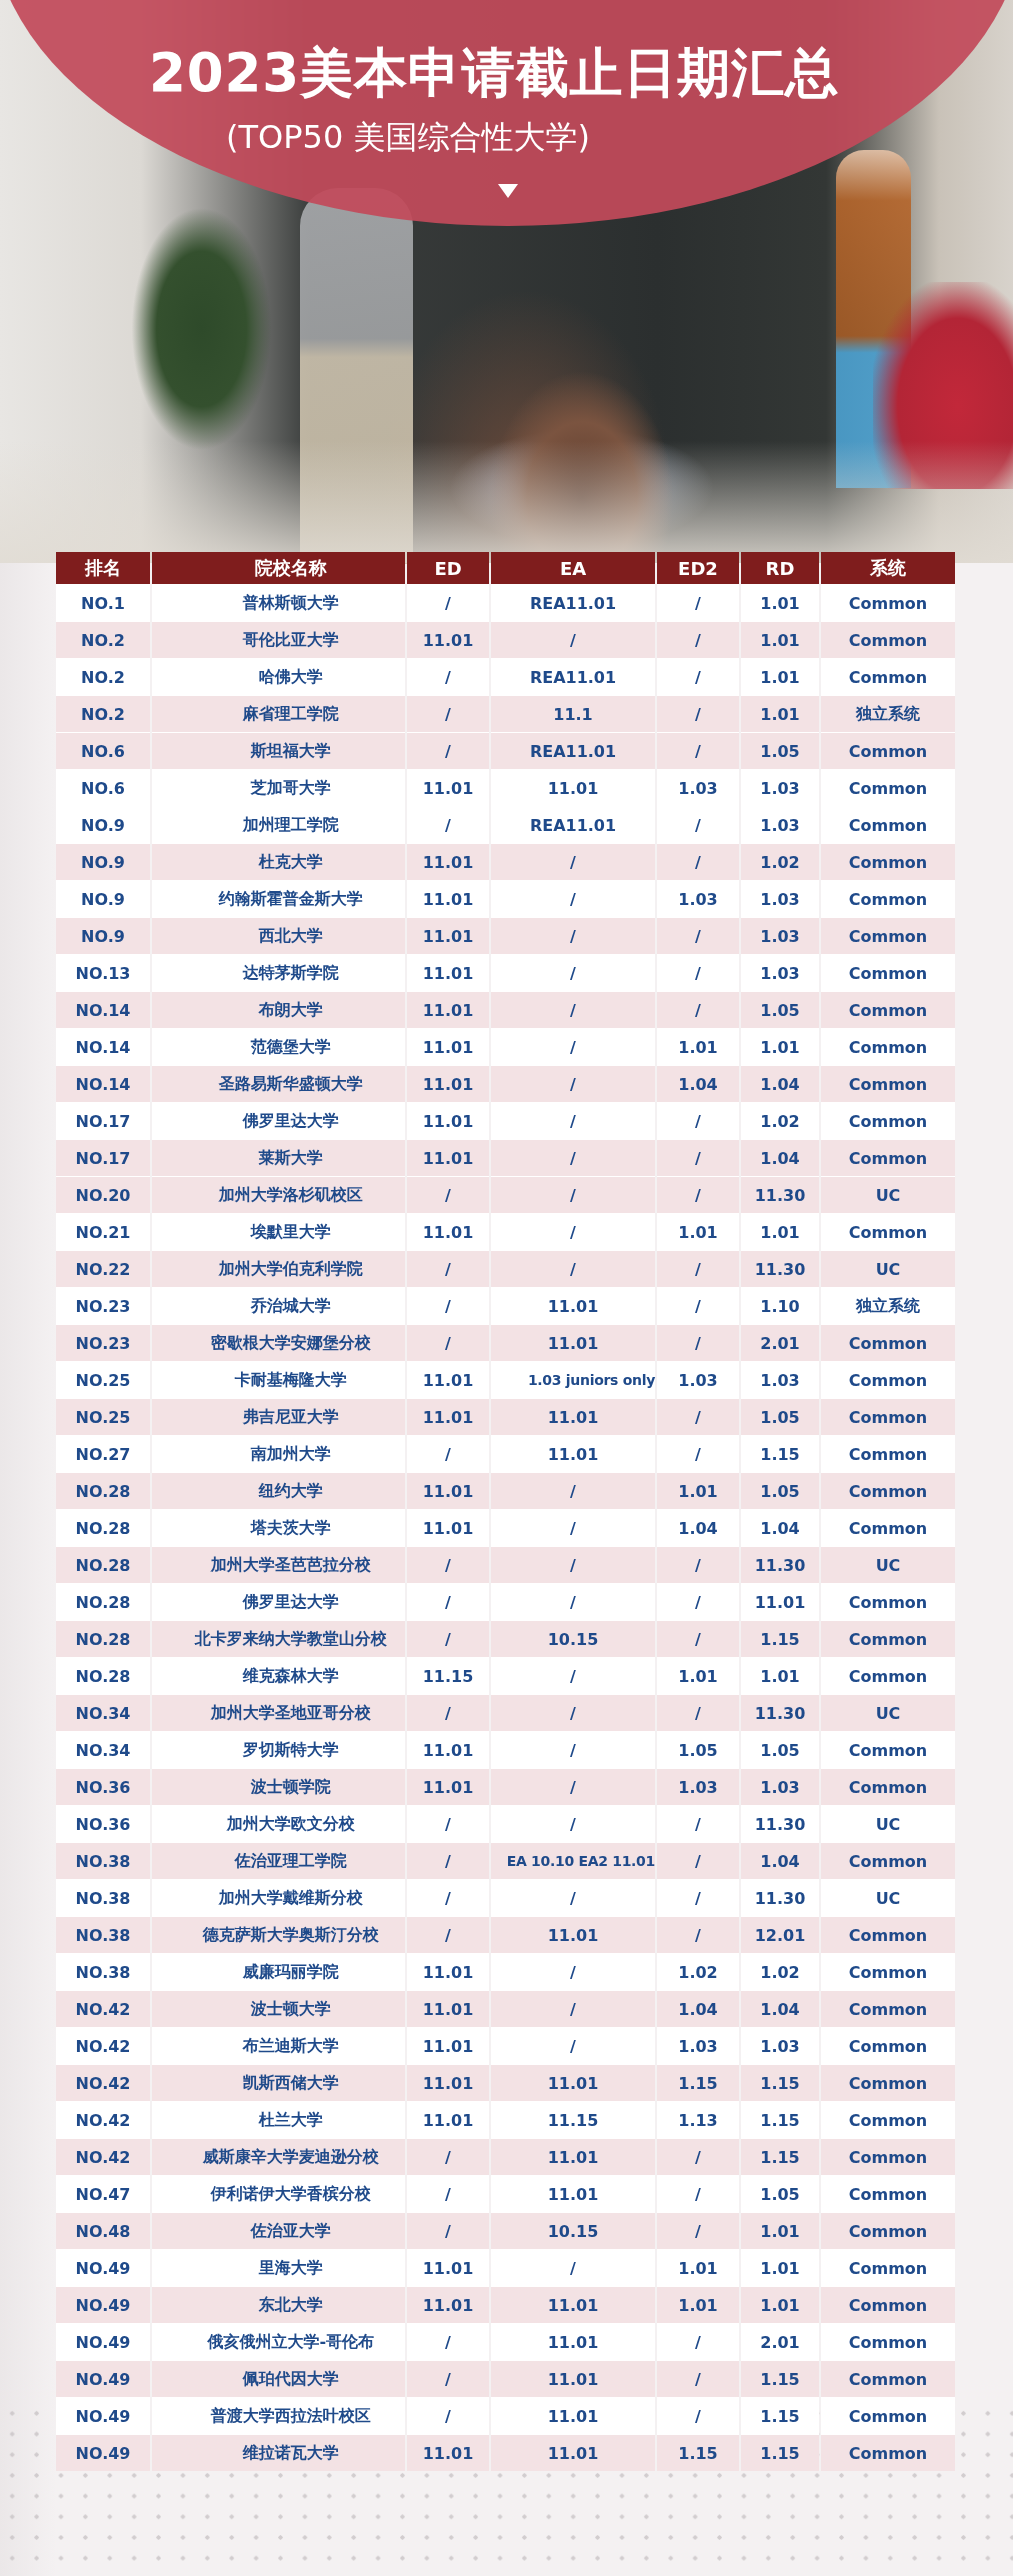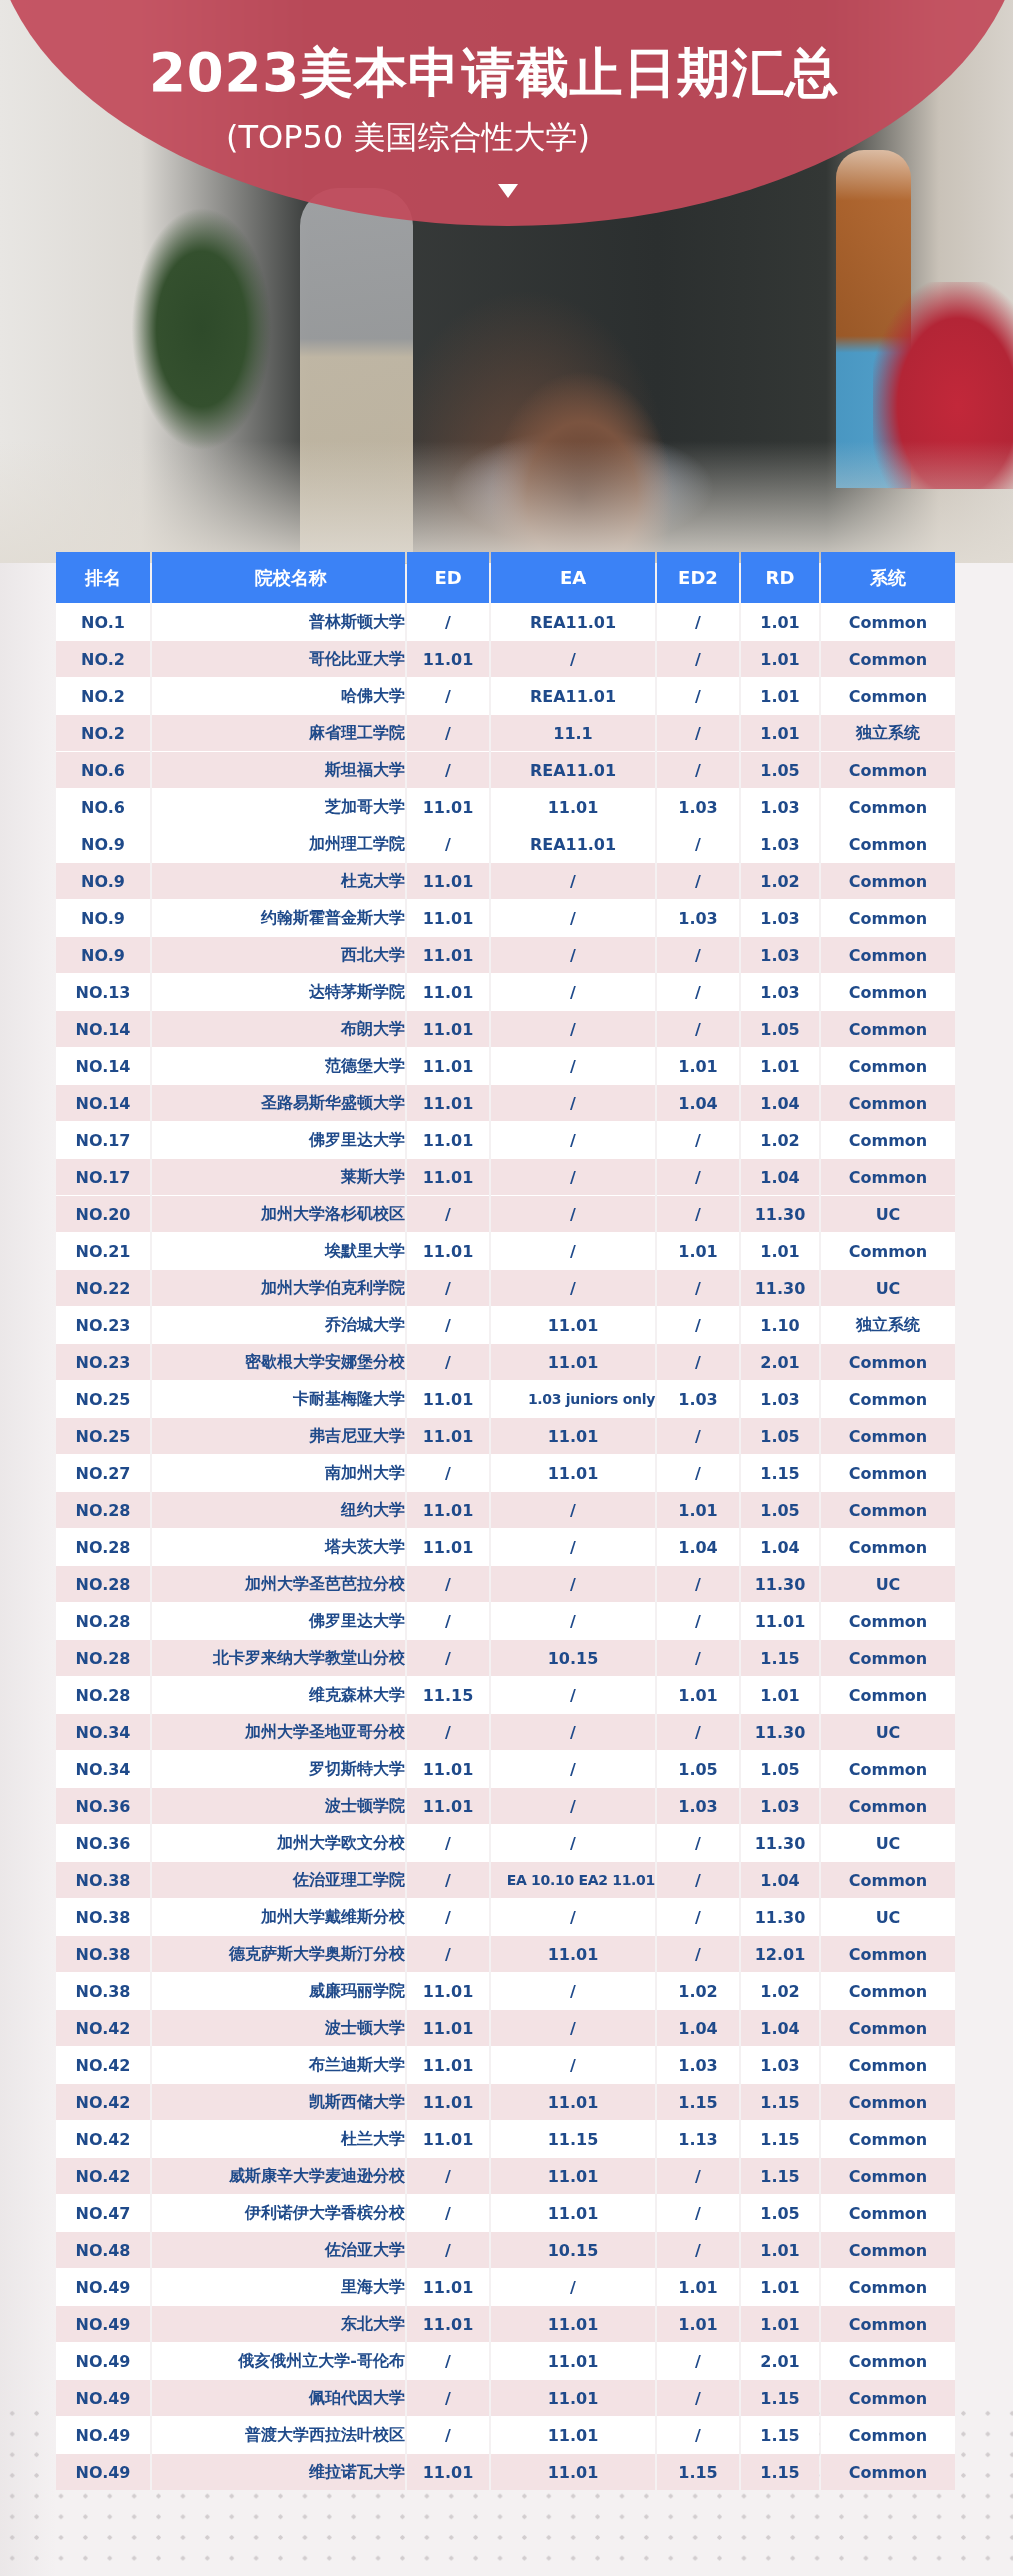--- a/index.html
+++ b/index.html
@@ -70,30 +70,30 @@
     position: absolute; left: 0; top: 563px; width: 56px; height: 2013px;
     background: linear-gradient(90deg, #ebe7e8, #f4f1f2);
   }
   table.deadlines {
     position: absolute; left: 54px; top: 552px; width: 903px;
     border-collapse: separate; border-spacing: 2.8px 0;
     table-layout: fixed;
     font-family: "DejaVu Sans", sans-serif;
   }
   table.deadlines th {
-    background: #3b82f6; color: #ffffff; font-weight: bold; font-size: 18px;
-    height: 51px; padding: 0; text-align: center;
+    background: #7f1d1d; color: #ffffff; font-weight: bold; font-size: 18px;
+    height: 32px; padding: 0; text-align: center;
   }
   table.deadlines th.name-col { text-align: center; padding-left: 24.4px; }
   table.deadlines td {
     height: 36px; padding: 0; text-align: center;
     color: #1f4a8a; font-weight: bold; font-size: 16px; white-space: nowrap;
     border-top: 0.5px solid #ffffff;
   }
-  table.deadlines td.name-col { text-align: right; padding-left: 24.4px; }
+  table.deadlines td.name-col { text-align: center; padding-left: 24.4px; }
   table.deadlines td.small { font-size: 14px; letter-spacing: -0.3px; text-align: right; }
   tr.odd td { background: #ffffff; }
   tr.even td { background: #f3e2e4; }
 </style>
 </head>
 <body>
 
 <div class="photo">
   <div class="plant"></div>
   <div class="teacher"></div>

